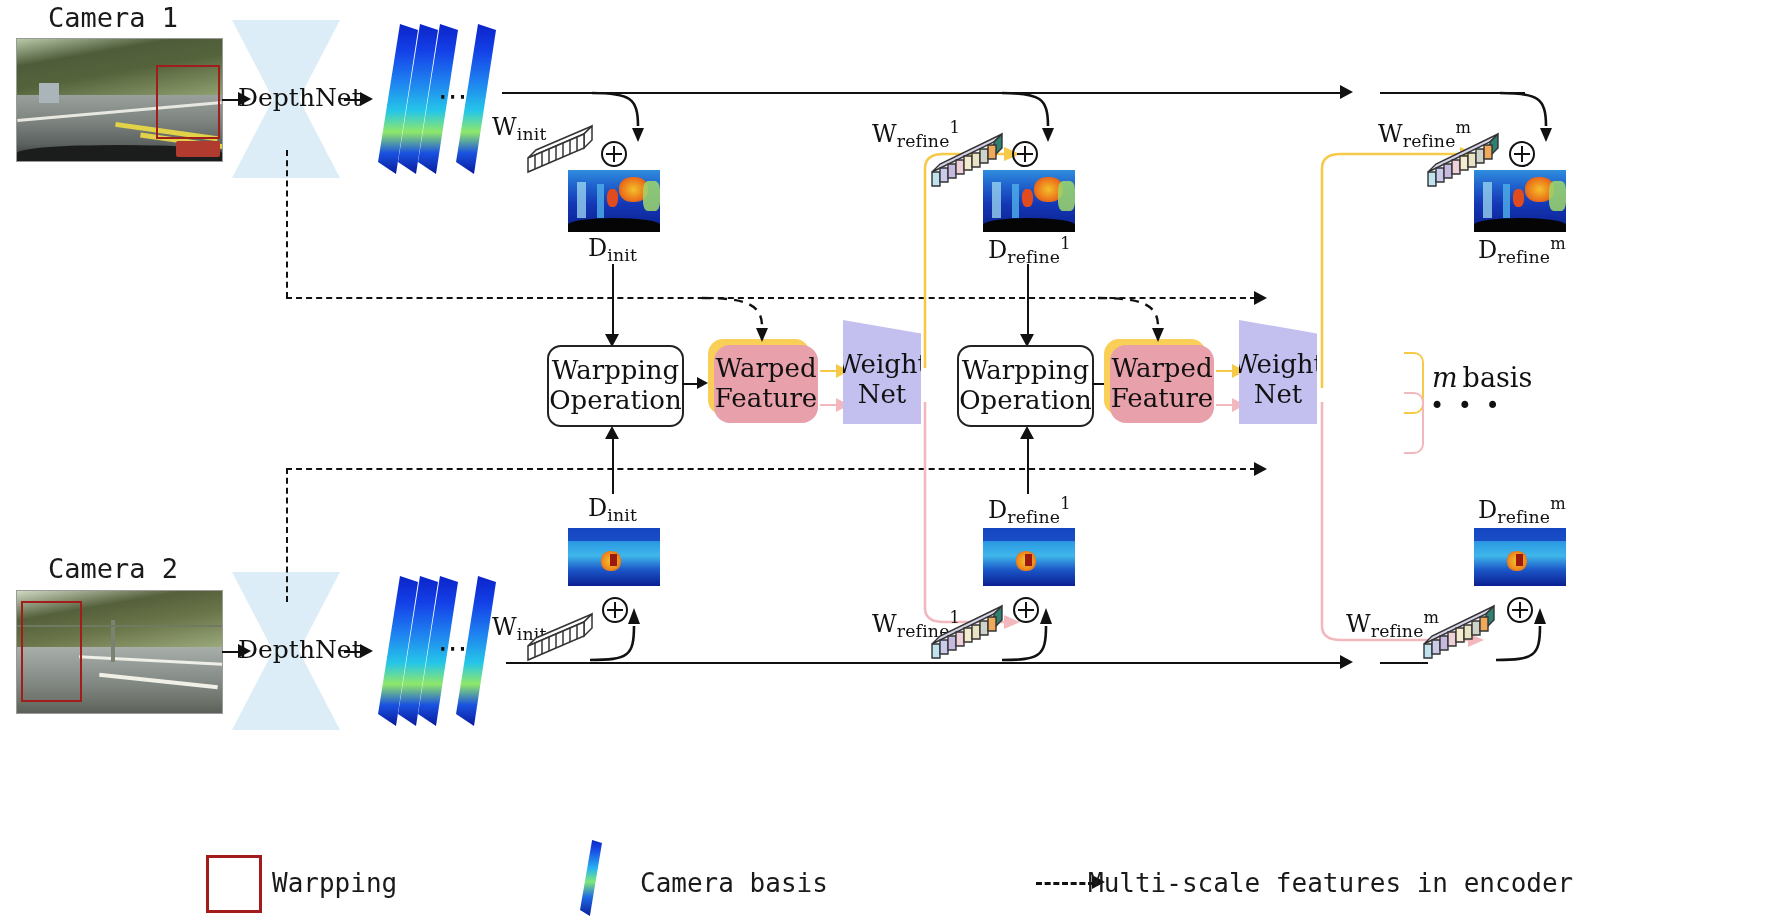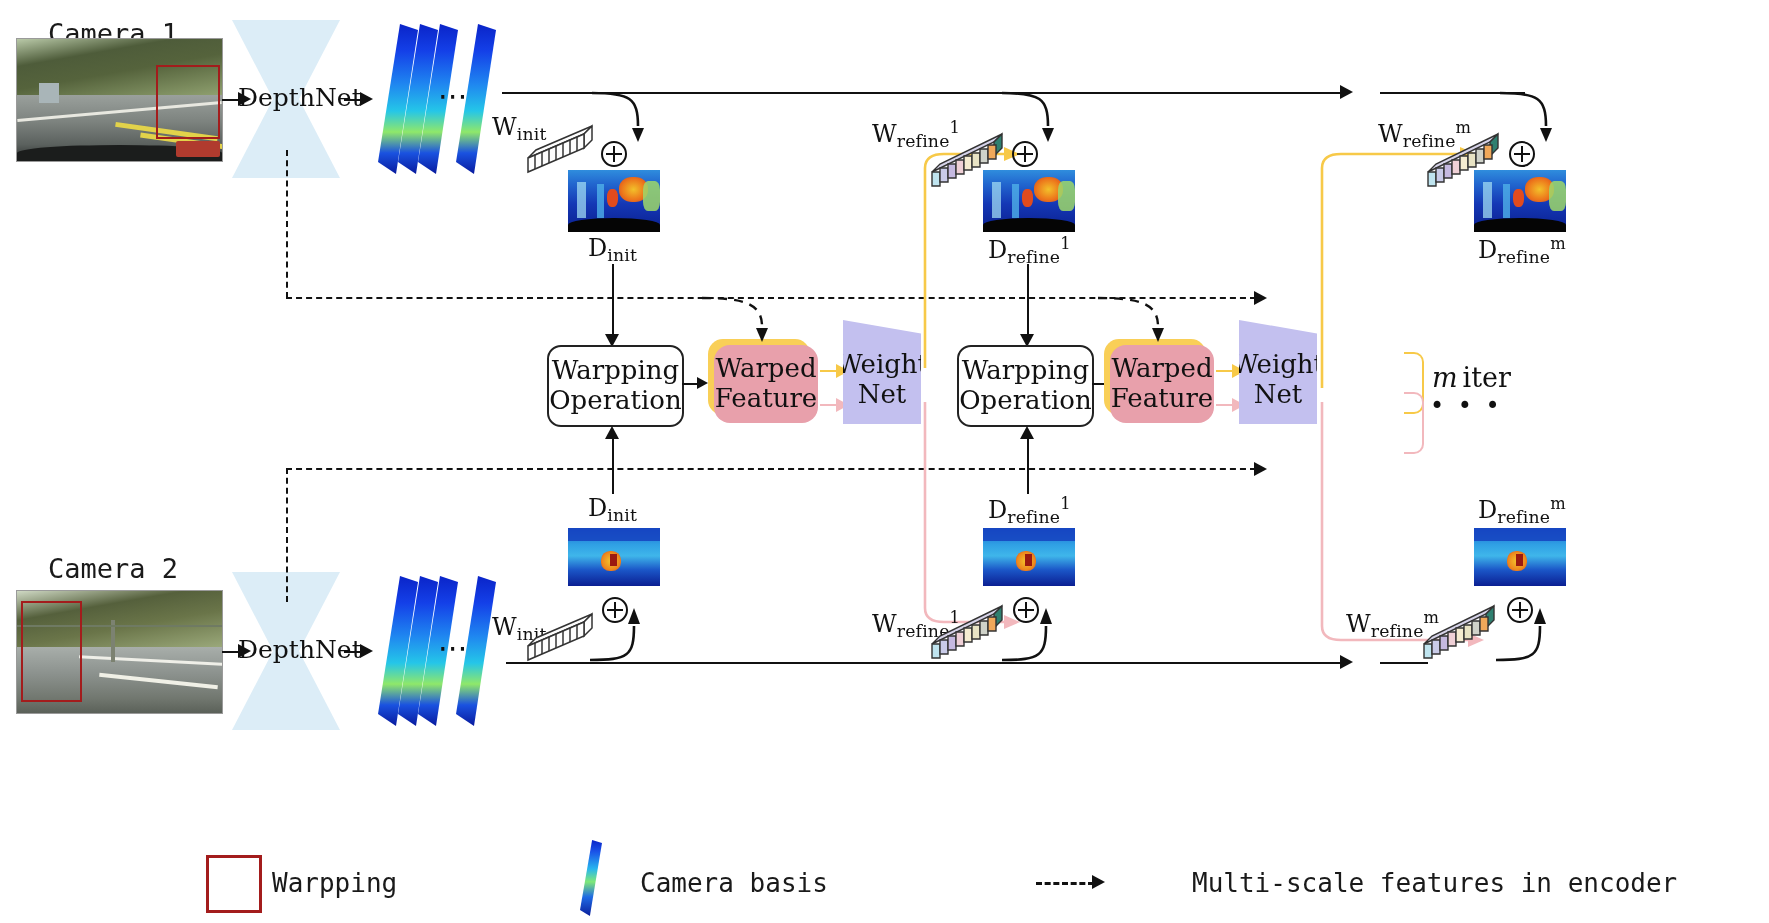--- a/index.html
+++ b/index.html
@@ -147,21 +147,21 @@
   .bracket-p {
     position:absolute; border:2.6px solid #f2b8bd; border-left:none;
     border-radius:0 10px 10px 0; background:transparent;
   }
 </style>
 </head>
 <body>
 
 <div id="canvas">
 
-  <div class="label abs" style="left:48px; top:18px;">Camera 1</div>
+  <div class="label abs" style="left:48px; top:2px;">Camera 1</div>
 
   <div class="photo" style="left:16px; top:38px; width:205px; height:122px;">
     <div class="sky" style="background:linear-gradient(170deg,#b9c9a8 0%,#4e5c3a 30%,#55633c 55%,#8fa06f 100%);"></div>
     <div class="road" style="background:linear-gradient(180deg,#9aa09c 0%,#7d837f 40%,#5b615e 75%,#2b2f2d 100%);"></div>
     <div class="abs" style="left:0;top:58%;width:100%;height:3px;background:#e8e8e0;transform:rotate(-5deg);"></div>
     <div class="abs" style="left:48%;top:74%;width:50%;height:5px;background:#e2d24a;transform:rotate(8deg);"></div>
     <div class="abs" style="left:60%;top:82%;width:45%;height:5px;background:#e2d24a;transform:rotate(8deg);"></div>
     <div class="abs" style="left:0;bottom:0;width:100%;height:16px;background:#1b1d1c;border-radius:60% 60% 0 0;"></div>
     <div class="abs" style="right:2px;bottom:4px;width:44px;height:16px;background:#b03b2e;border-radius:2px;"></div>
     <div class="abs" style="left:22px;top:44px;width:20px;height:20px;background:#a9b5b8;"></div>
@@ -337,21 +337,21 @@
     <polygon points="62,52 56,38 68,38" fill="#111"></polygon>
   </svg>
 
   <svg class="abs" style="left:1300px; top:140px; width:190px; height:250px;">
     <path d="M22,248 L22,28 C22,18 29,14 41,14 L160,14" stroke="#f7c948" stroke-width="2.6" fill="none"></path>
     <polygon points="176,14 160,7 160,21" fill="#f7c948"></polygon>
   </svg>
 
   <div class="bracket-y abs" style="left:1404px; top:352px; width:18px; height:58px;"></div>
   <div class="serif abs" style="left:1432px; top:362px; font-size:27px;">
-    <i>m</i><span style="margin-left:5px;">iter</span>
+    <i>m</i><span style="margin-left:5px;">basis</span>
   </div>
   <div class="dots abs" style="left:1430px; top:392px; font-size:24px;">• • •</div>
   <div class="bracket-p abs" style="left:1404px; top:392px; width:18px; height:58px;"></div>
 
   <div class="wlab abs" style="left:1378px; top:118px;">
     <span>W</span><span class="sub">refine</span><span class="sup">m</span>
   </div>
   <div class="wvec" style="left:1424px; top:128px; width:84px; height:60px;">
     <svg width="90" height="64" viewBox="0 0 90 64">
       <g stroke="#333" stroke-width="1.4">
@@ -551,15 +551,15 @@
   </div>
 
   <div class="legend-box" style="left:206px; top:855px; width:50px; height:52px;"></div>
   <div class="legend-text" style="left:272px; top:868px;">Warpping</div>
 
   <div class="sheet sheet-narrow abs" style="left:580px; top:840px; width:22px; height:76px;"></div>
   <div class="legend-text" style="left:640px; top:868px;">Camera basis</div>
 
   <div class="legend-dash abs" style="left:1036px; top:882px; width:58px;"></div>
   <div class="arrowhead ah-right abs" style="left:1092px; top:875px;"></div>
-  <div class="legend-text" style="left:1192px; top:868px;text-align:center;">Multi-scale features in encoder</div>
+  <div class="legend-text" style="left:1088px; top:868px;text-align:center;">Multi-scale features in encoder</div>
 
 </div>
 
 </body></html>

